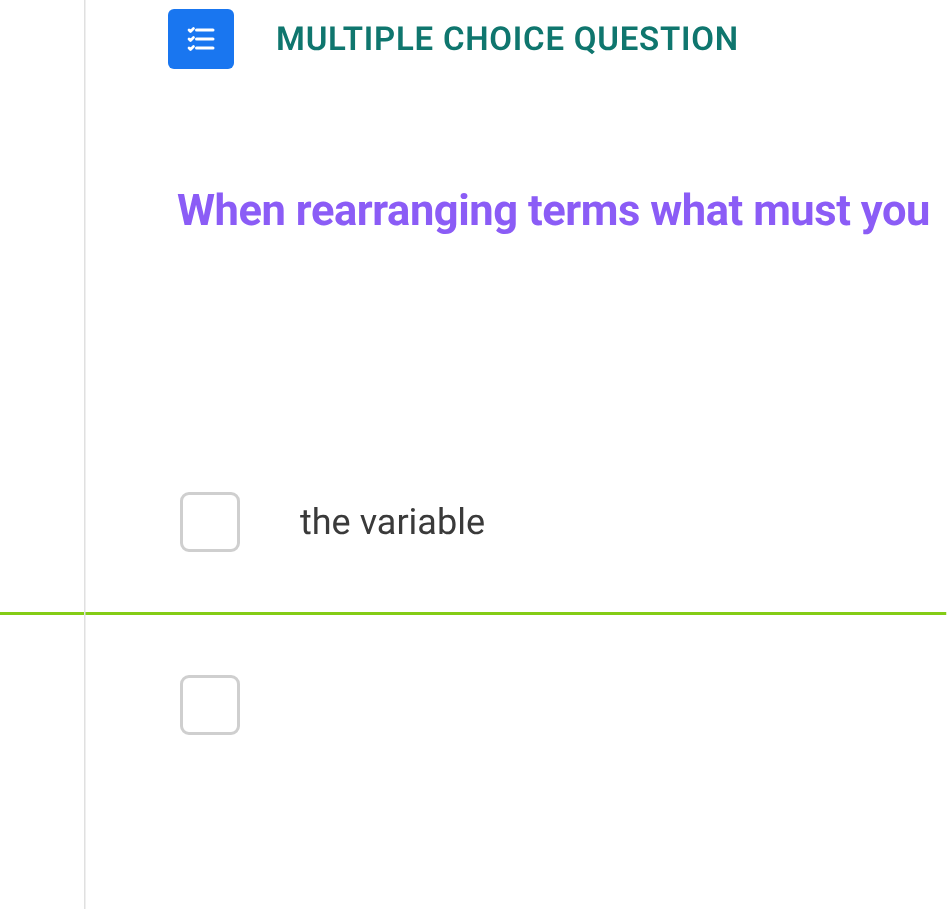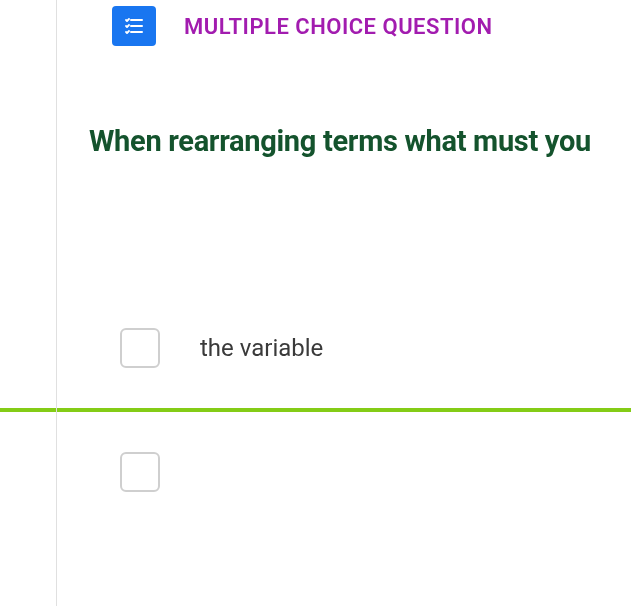--- a/index.html
+++ b/index.html
@@ -41,40 +41,40 @@
       display: flex;
       align-items: center;
       justify-content: center;
       flex-shrink: 0;
     }
     .icon-badge svg {
       width: 24px;
       height: 24px;
     }
     .header-label {
-      color: #a21caf;
+      color: #0f766e;
       font-size: 22px;
       font-weight: 600;
       letter-spacing: 0.5px;
     }
     .question {
       font-size: 29px;
       font-weight: 700;
-      color: #14532d;
-      padding-left: 89px;
+      color: #8b5cf6;
+      padding-left: 118px;
       letter-spacing: -0.3px;
       margin-bottom: 130px;
       white-space: nowrap;
     }
     .answer-row {
       display: flex;
       align-items: center;
       padding: 40px 0 40px 120px;
       gap: 40px;
-      border-bottom: 4px solid #84cc16;
+      border-bottom: 2px solid #84cc16;
     }
     .answer-row:last-child {
       border-bottom: none;
     }
     .answer-row:first-of-type {
       padding-top: 0;
       padding-bottom: 38px;
     }
     .checkbox {
       width: 40px;

